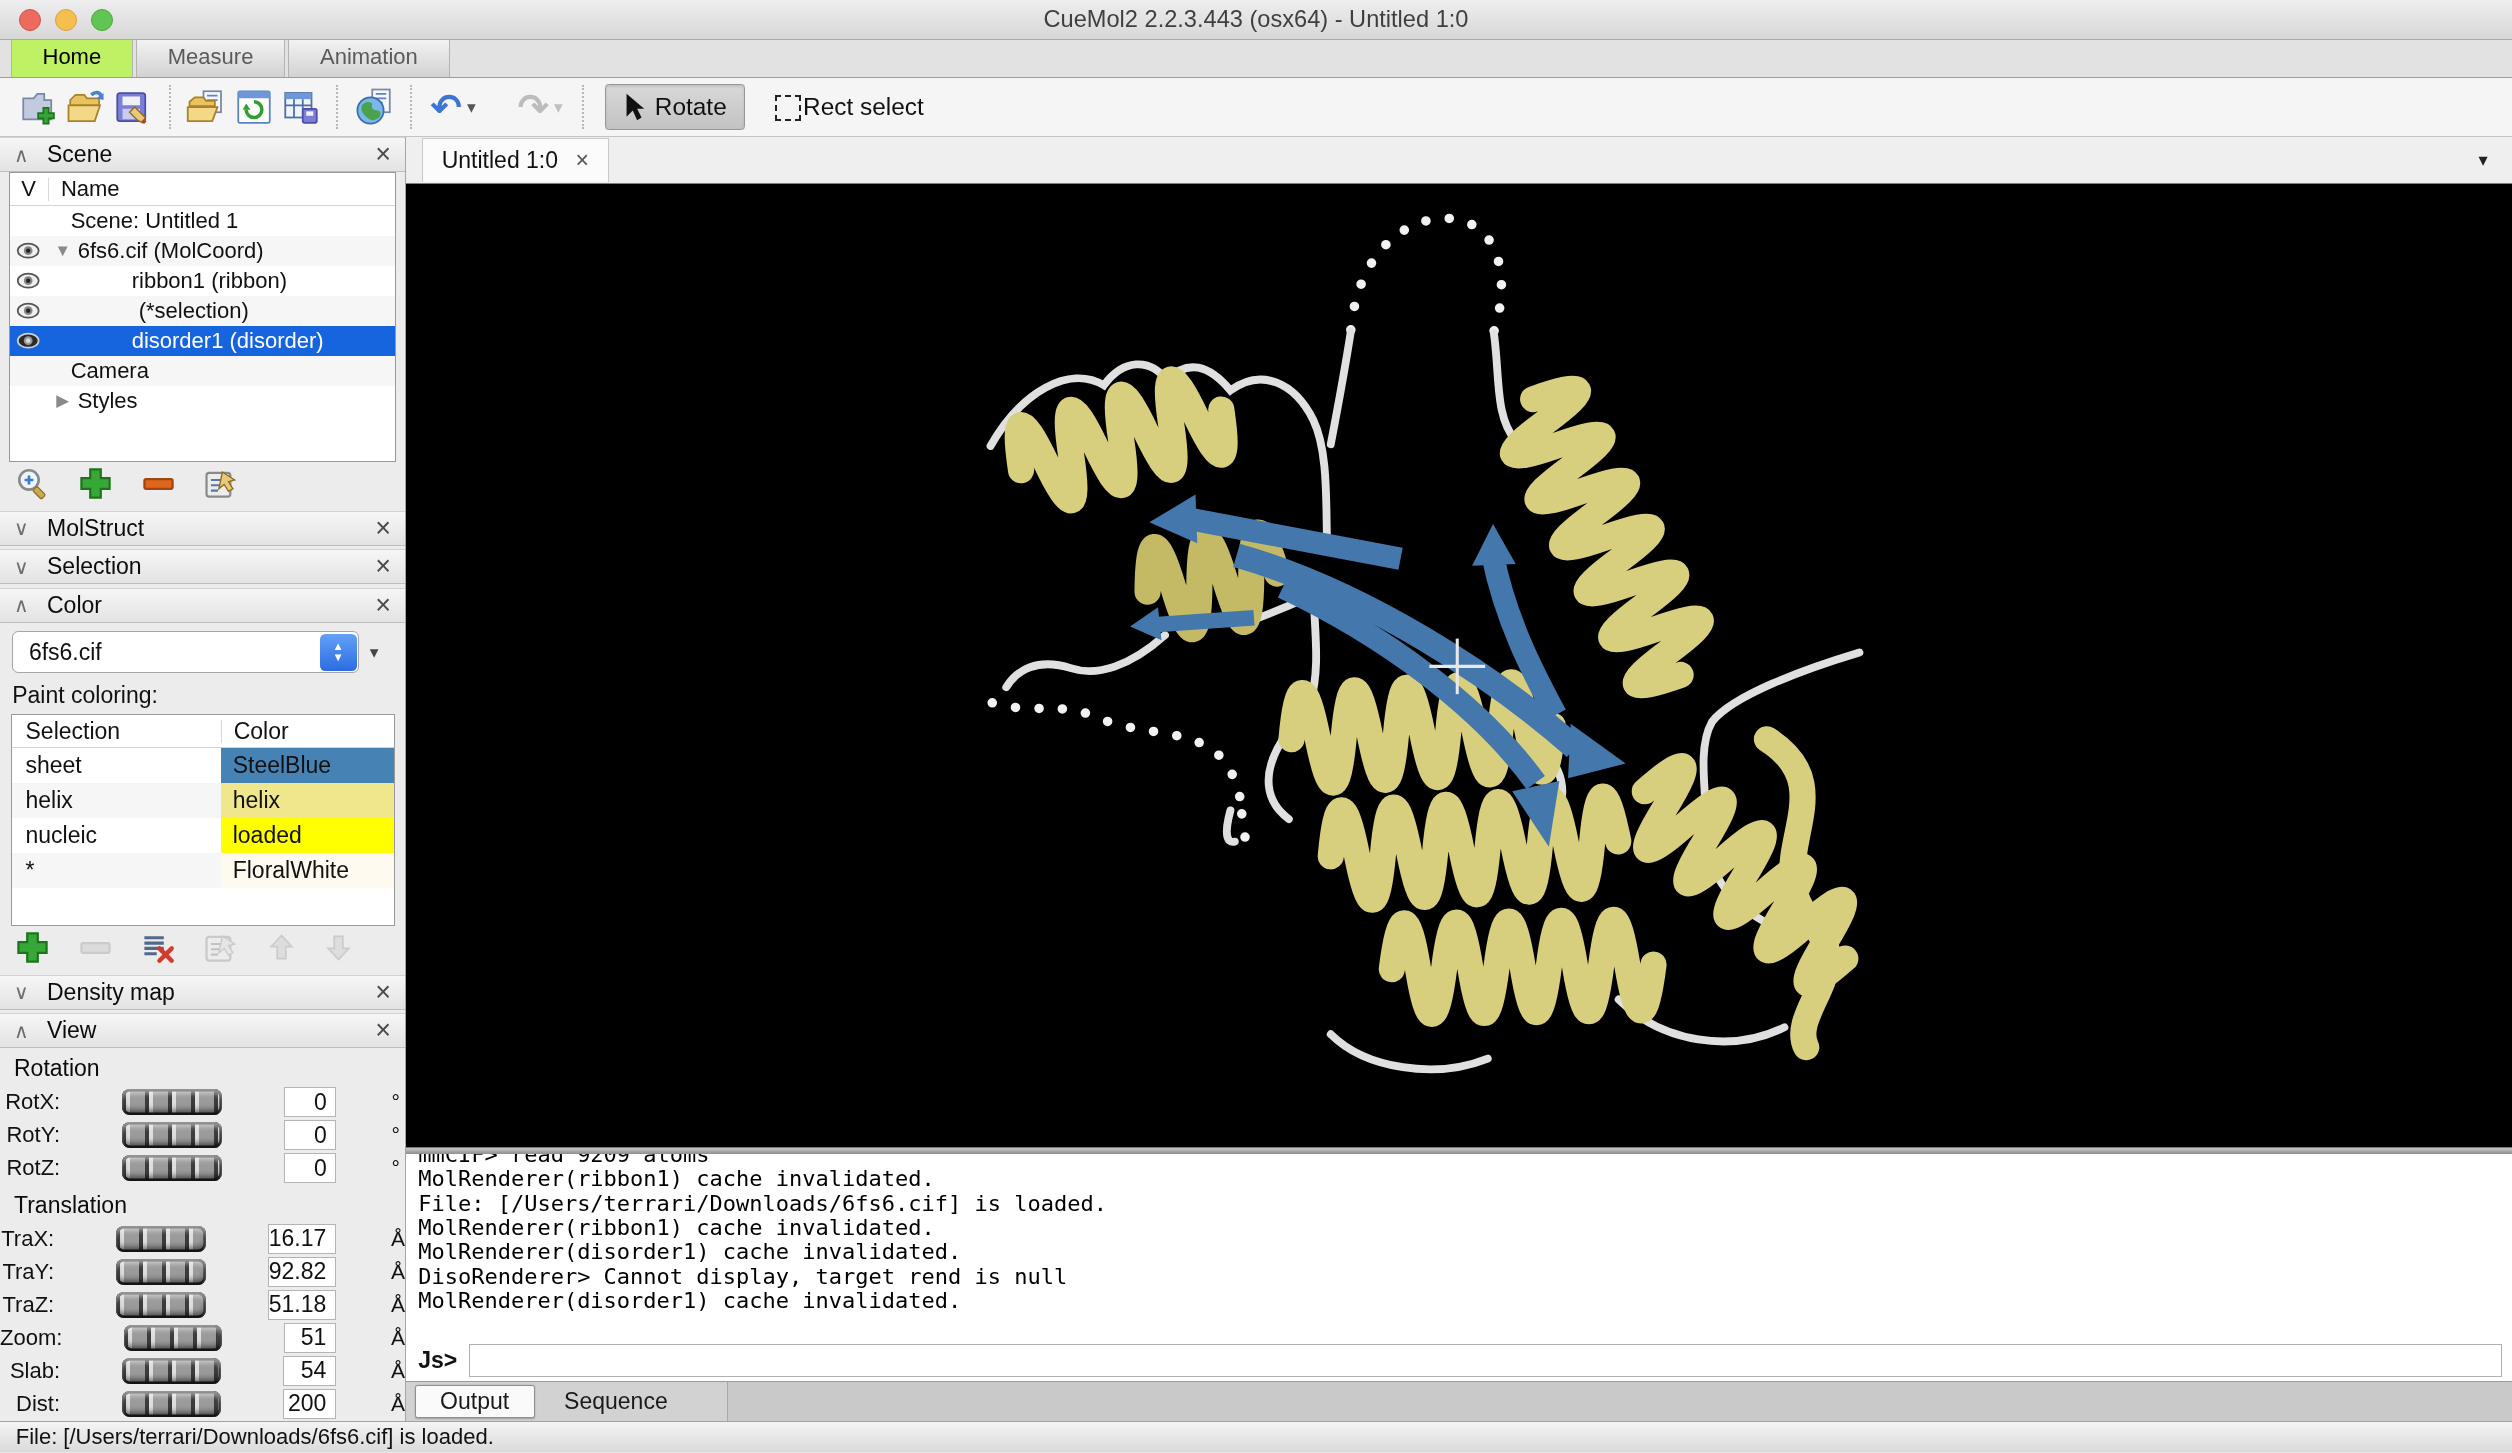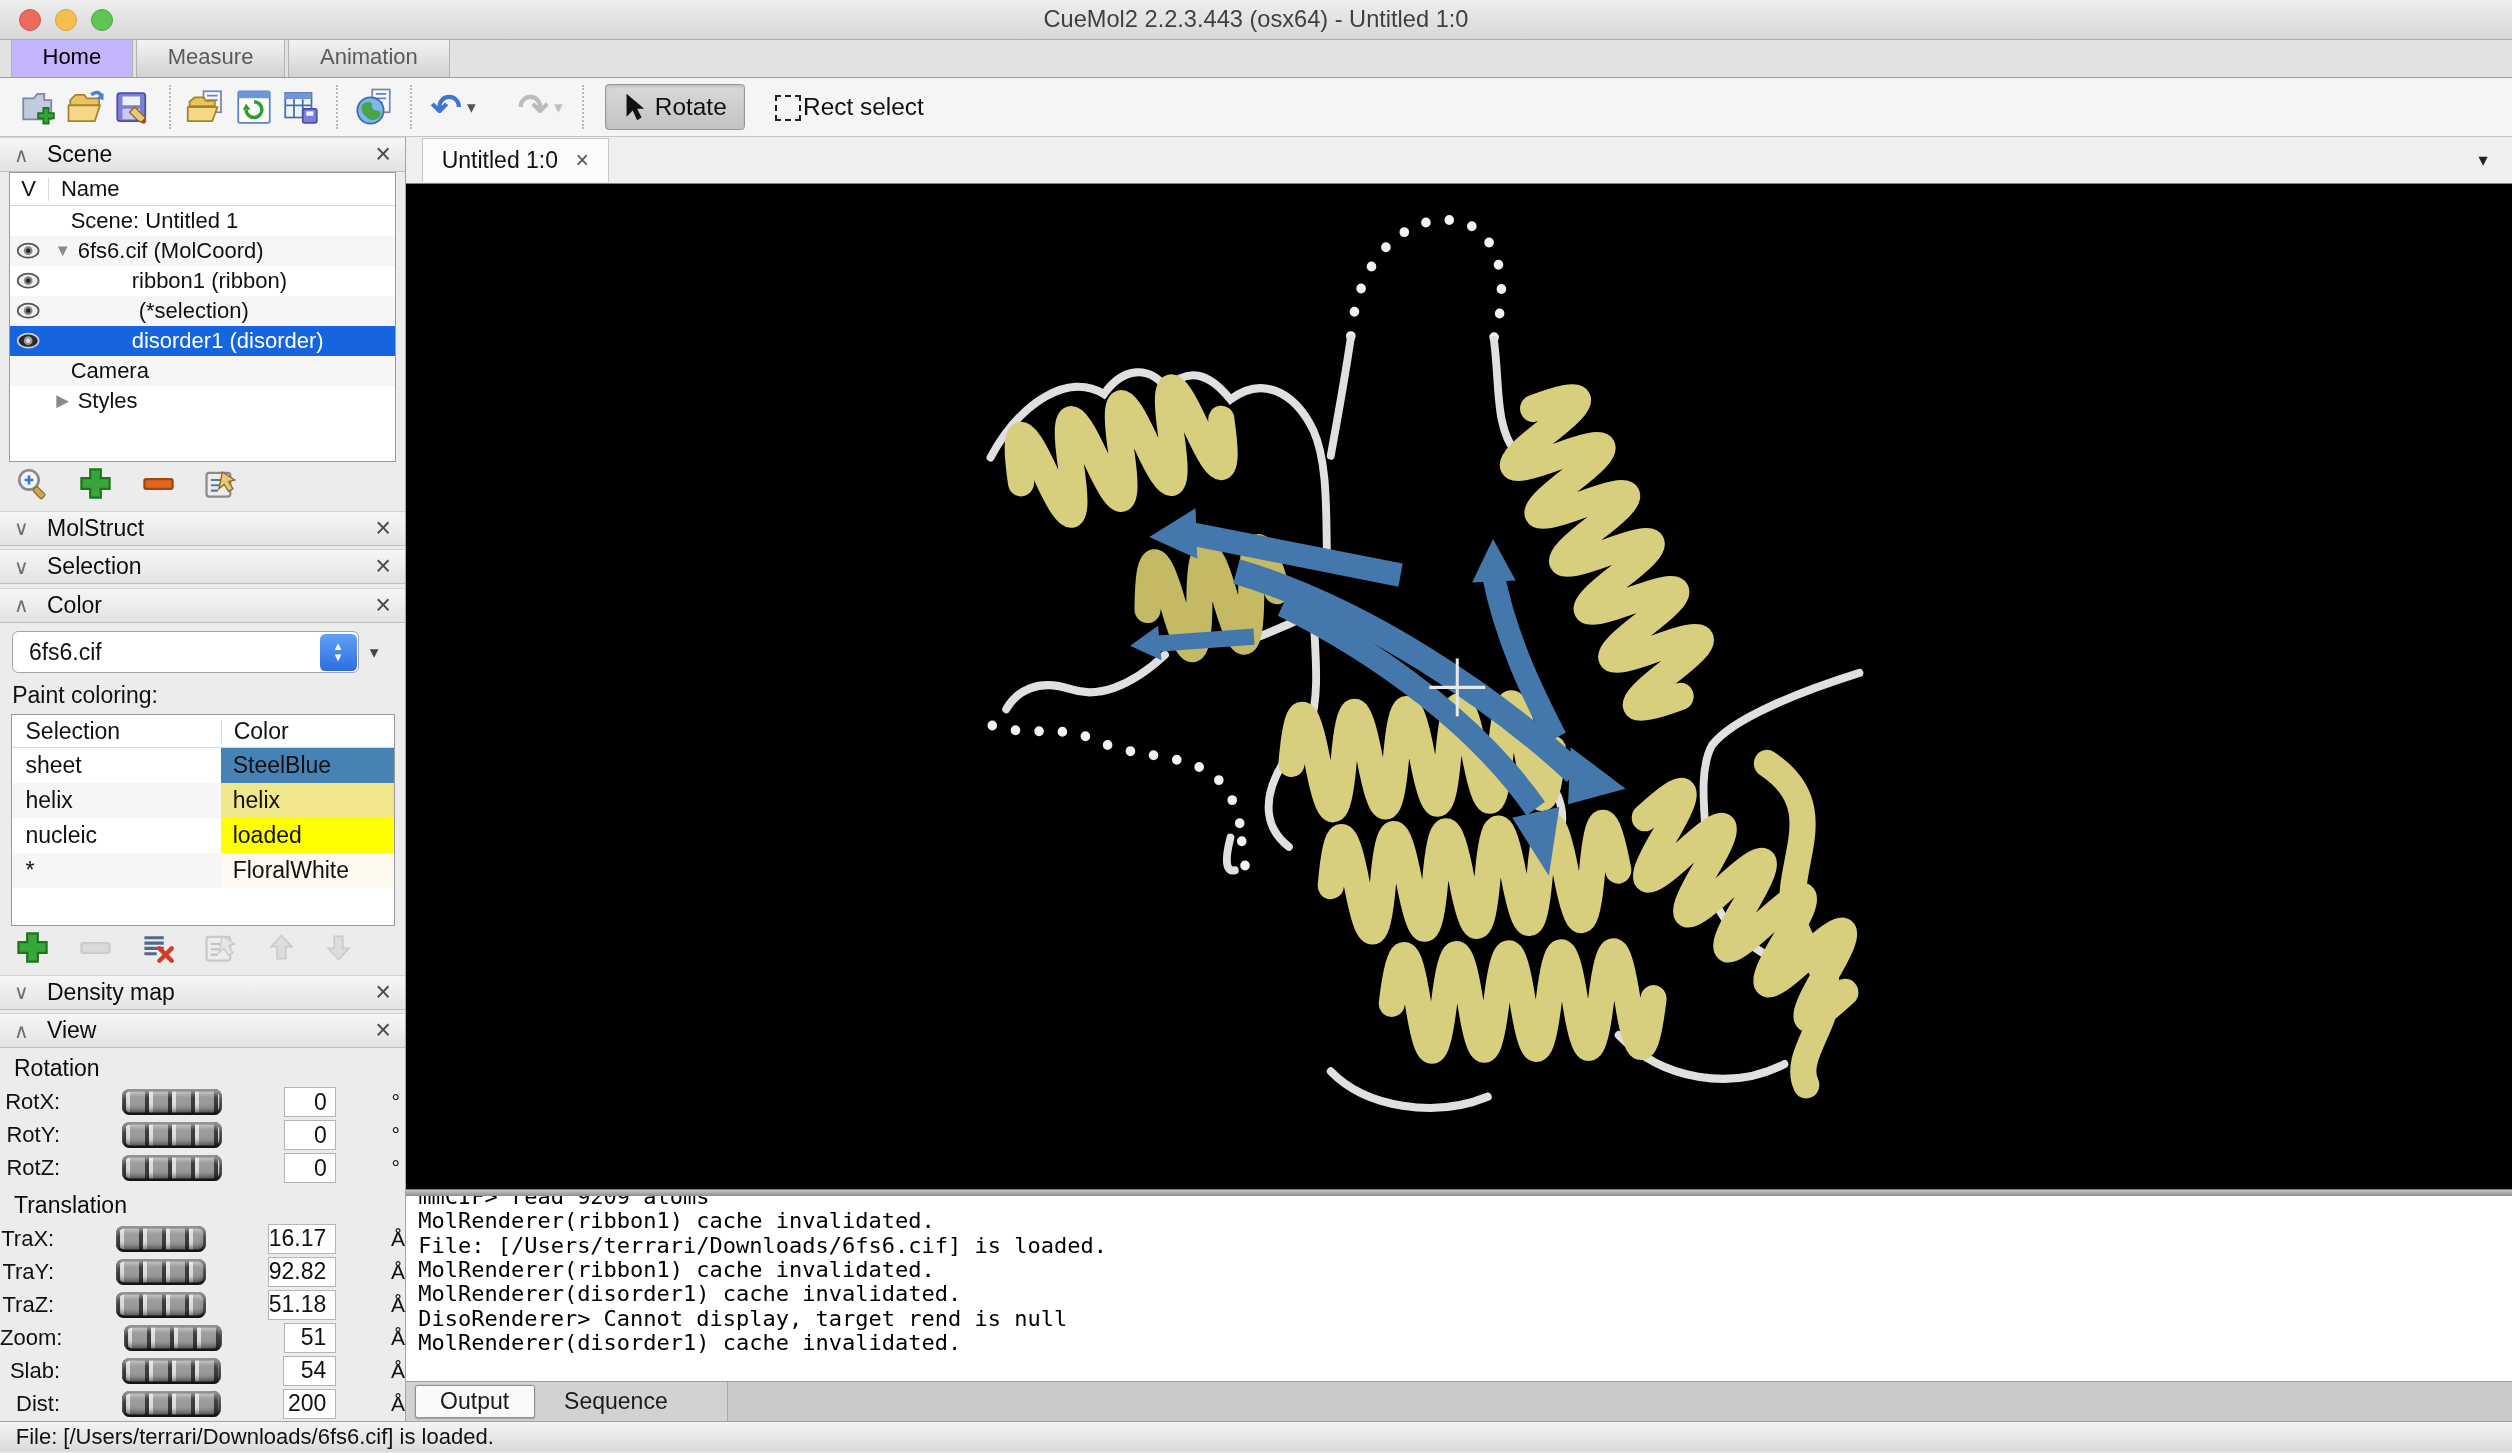--- a/index.html
+++ b/index.html
@@ -16,21 +16,21 @@
   .light { width:22px; height:22px; border-radius:50%; }
   .light.red    { background:#ec6a5e; border:0.9px solid #d1524a; }
   .light.yellow { background:#f5bf4f; border:0.9px solid #d8a13c; }
   .light.green  { background:#61c555; border:0.9px solid #4aa83f; }
 
   
   .tabstrip { height:38px; background:#e2e2e2; border-bottom:0.9px solid #9c9c9c;
     display:flex; align-items:flex-end; padding-left:10.5px; gap:2.6px; }
   .rtab { font-size:22px; padding:6.1px 31px 7px; border:0.9px solid #b3b3b3; border-bottom:none;
     background:linear-gradient(#f4f4f4,#d2d2d2); color:#5a5a5a; border-radius:1.7px 1.7px 0 0; }
-  .rtab.active { background:#c4b5fd; color:#000; }
+  .rtab.active { background:#bef264; color:#000; }
 
   
   .toolbar { height:59px; background:#f5f5f5; border-bottom:0.9px solid #c4c4c4;
     display:flex; align-items:center; padding:0 15.7px; }
   .tbtn { width:47px; height:47px; display:flex; align-items:center; justify-content:center; }
   .sep { height:44px; border-left:2.6px dotted #b8b8b8; margin:0 12.2px; }
   .undoredo { display:flex; align-items:center; gap:5.2px; margin:0 7px; }
   .glyph-undo { font-size:37px; color:#3c76d2; font-weight:bold; line-height:1; }
   .glyph-redo { font-size:37px; color:#bcbcbc; font-weight:bold; line-height:1; }
   .caret { font-size:17.4px; color:#555; }
@@ -549,20 +549,24 @@
     <div class="console">
       <div class="cline">mmCIF&gt; read 9209 atoms</div>
       <div class="cline">MolRenderer(ribbon1) cache invalidated.</div>
       <div class="cline">File: [/Users/terrari/Downloads/6fs6.cif] is loaded.</div>
       <div class="cline">MolRenderer(ribbon1) cache invalidated.</div>
       <div class="cline">MolRenderer(disorder1) cache invalidated.</div>
       <div class="cline">DisoRenderer&gt; Cannot display, target rend is null</div>
       <div class="cline">MolRenderer(disorder1) cache invalidated.</div>
     </div>
 
+    <div class="jsrow">
+      <span class="jsprompt">Js&gt;</span>
+      <input class="jsinput" type="text" value="" style="">
+    </div>
 
     <div class="btabs">
       <div class="btab-zone">
         <div class="btab active">Output</div>
         <div class="btab">Sequence</div>
       </div>
     </div>
   </div>
 </div>
 

